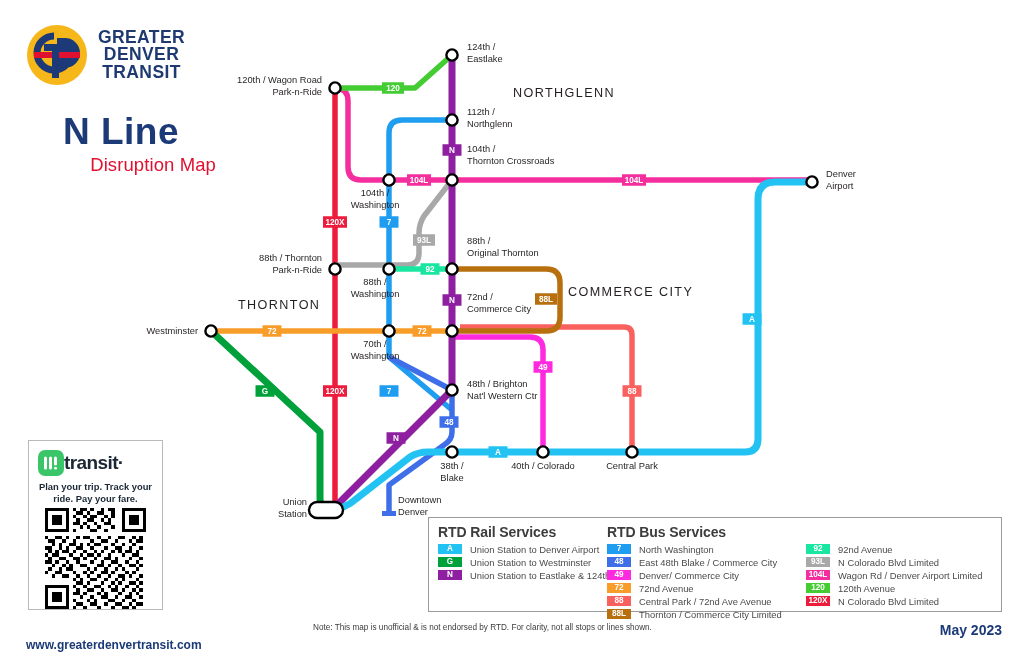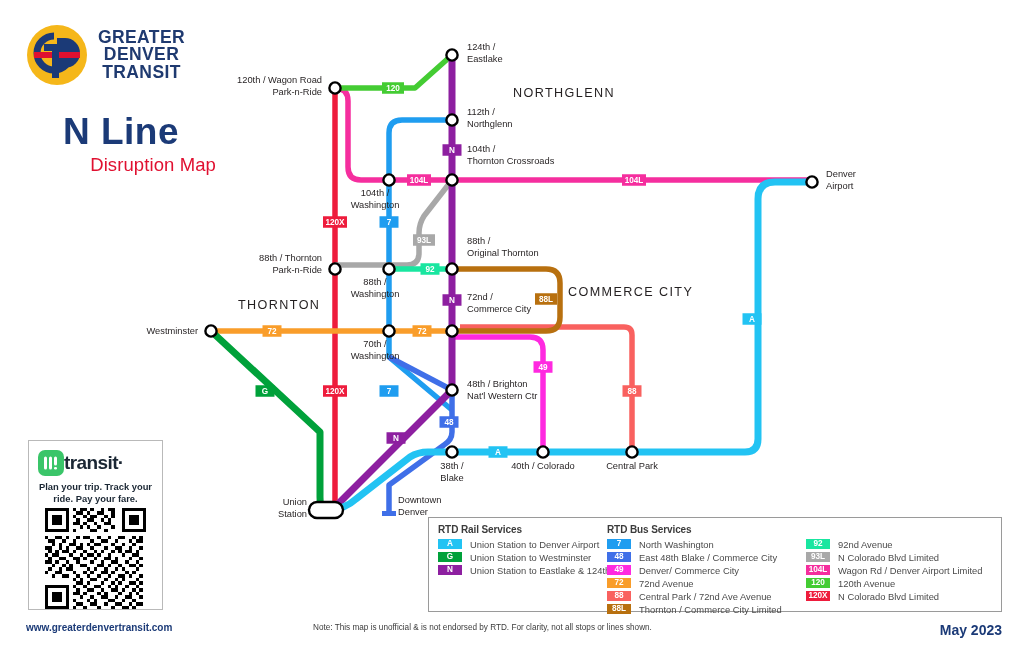--- a/index.html
+++ b/index.html
@@ -29,29 +29,29 @@
              line-height:11.5px;margin-top:5px;padding:0 6px;}
   #qr{width:101px;height:101px;margin:4px auto 0;display:block;}
 
   
   #map{position:absolute;left:0;top:0;width:1024px;height:663px;}
 
   
   #legend{position:absolute;left:428px;top:517px;width:572px;height:93px;
           border:1px solid #9a9a9a;background:#fff;}
   .lg-col{position:absolute;top:6px;}
-  .lg-head{font-size:10px;font-weight:bold;color:#3c3c3c;margin-bottom:3px;
+  .lg-head{font-size:14px;font-weight:bold;color:#3c3c3c;margin-bottom:3px;
            letter-spacing:-.1px;}
   .lg-row{display:flex;align-items:center;height:12.4px;margin-bottom:.6px;}
   .chip{width:24px;height:10.5px;line-height:10.5px;text-align:center;
         font-size:8.2px;font-weight:bold;color:#fff;flex:0 0 24px;}
   .lg-label{font-size:9.4px;color:#4a4a4a;margin-left:8px;white-space:nowrap;}
 
   
-  #foot-url{position:absolute;left:26px;top:622px;font-size:10px;
+  #foot-url{position:absolute;left:26px;top:638px;font-size:12px;
             font-weight:bold;color:#1b3a77;}
   #foot-note{position:absolute;left:313px;top:623px;font-size:8.2px;color:#3c3c3c;}
   #foot-date{position:absolute;right:22px;top:622px;font-size:14px;
              font-weight:bold;color:#1b3a77;}
 
   .stn-label{font-size:9.3px;fill:#231f20;font-family:"Liberation Sans",sans-serif;}
   .area-label{font-size:12.6px;fill:#231f20;letter-spacing:1.4px;
               font-family:"Liberation Sans",sans-serif;}
   .badge-txt{font-size:8.2px;font-weight:bold;fill:#fff;
              font-family:"Liberation Sans",sans-serif;text-anchor:middle;}

